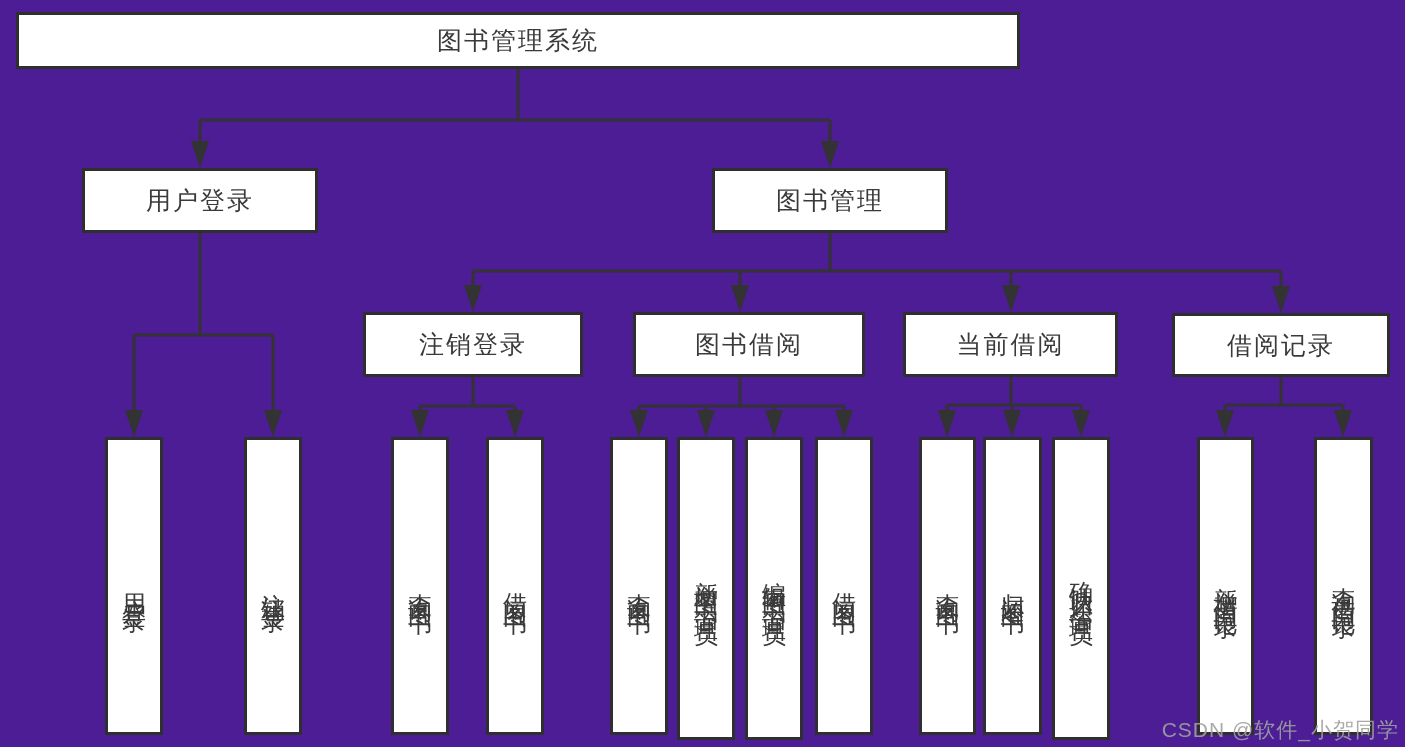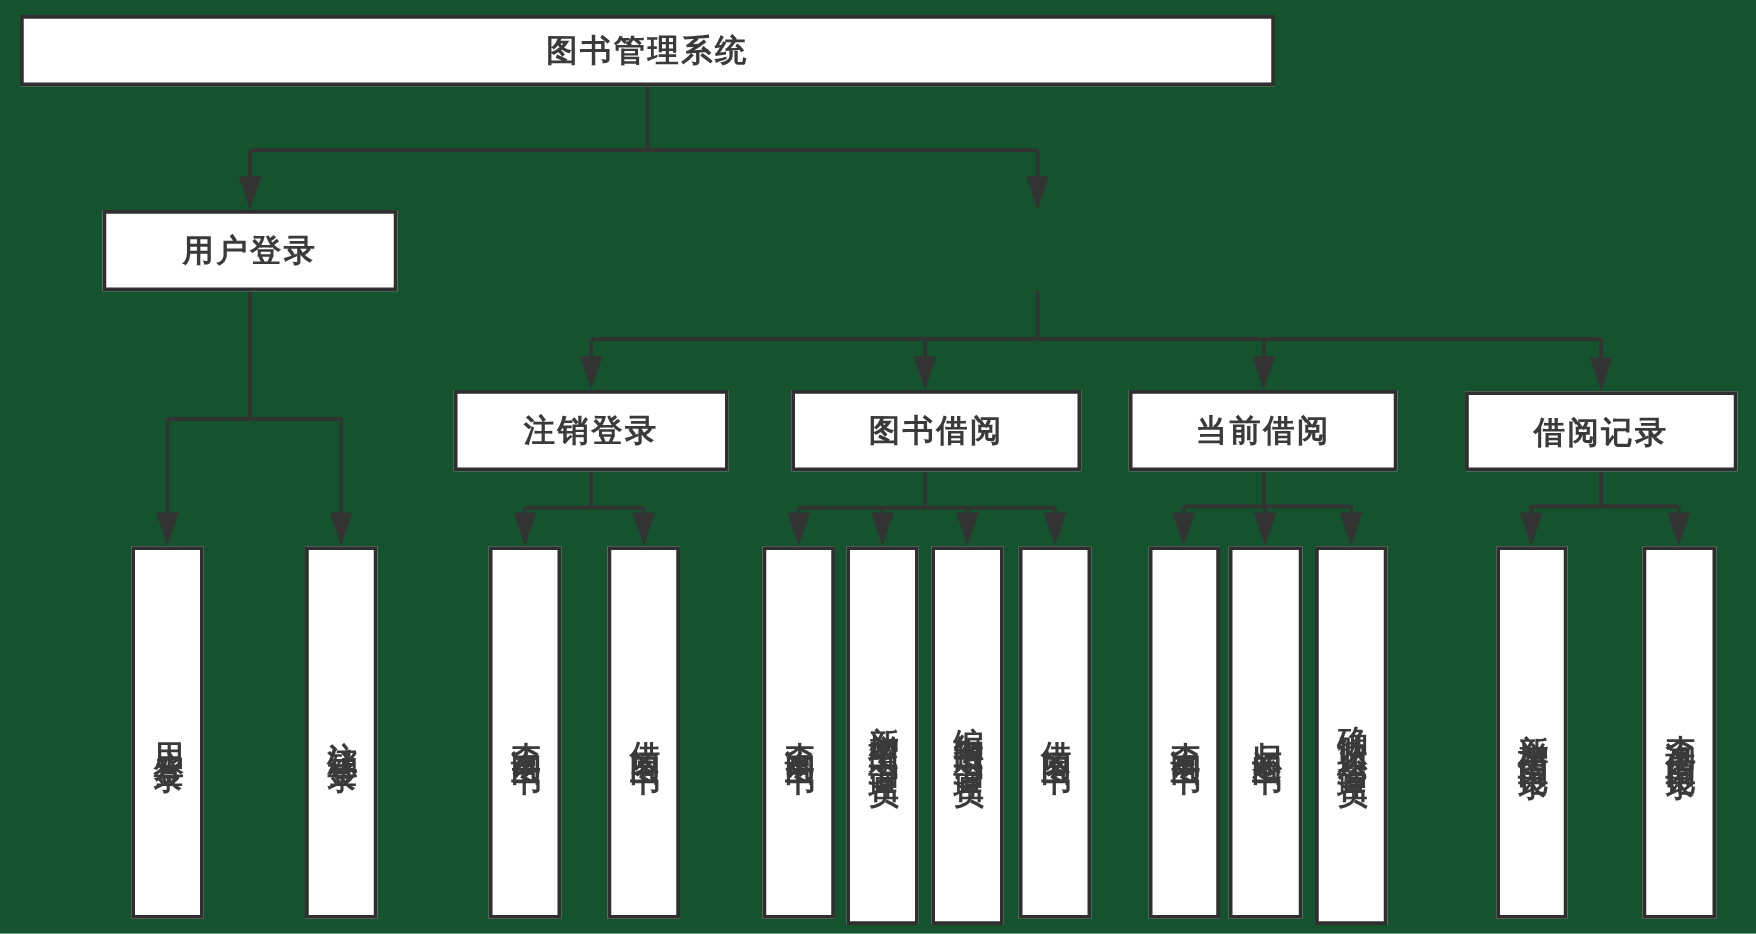--- a/index.html
+++ b/index.html
@@ -1,18 +1,18 @@
 <!DOCTYPE html>
 <html><head>
 <meta charset="utf-8">
 <style>
   html,body{margin:0;padding:0;background:#ffffff;}
   body{font-family:"Liberation Sans","DejaVu Sans",sans-serif;}
   .canvas{
-    position:relative;width:1405px;height:747px;background:#14532d;overflow:hidden;font-weight:bold;
+    position:relative;width:1405px;height:747px;background:#4c1d95;overflow:hidden;
   }
   .wires{position:absolute;left:0;top:0;z-index:0;}
   .box{
     position:absolute;background:#ffffff;border:3px solid #2f2f2f;
     box-sizing:border-box;display:flex;align-items:center;justify-content:center;
     z-index:1;
   }
   .box.h span{
     font-size:25px;color:#3a3a3a;letter-spacing:2px;white-space:nowrap;
   }
@@ -71,20 +71,23 @@
     </g>
   </svg>
 
   <div class="box h" style="left:16px;top:12px;width:1004px;height:57px">
     <span>图书管理系统</span>
   </div>
 
   <div class="box h" style="left:82px;top:168px;width:236px;height:65px">
     <span>用户登录</span>
   </div>
+  <div class="box h" style="left:712px;top:168px;width:236px;height:65px">
+    <span>图书管理</span>
+  </div>
 
   <div class="box h" style="left:363px;top:312px;width:220px;height:65px">
     <span>注销登录</span>
   </div>
   <div class="box h" style="left:633px;top:312px;width:232px;height:65px">
     <span>图书借阅</span>
   </div>
   <div class="box h" style="left:1172px;top:313px;width:218px;height:64px">
     <span>借阅记录</span>
   </div>
@@ -129,14 +132,15 @@
     <span class="vtext">确认归还（管理员）</span>
   </div>
 
   <div class="box" style="left:1197px;top:437px;width:57px;height:298px">
     <span class="vtext">新增借阅记录</span>
   </div>
   <div class="box" style="left:1314px;top:437px;width:59px;height:298px">
     <span class="vtext">查询借阅记录</span>
   </div>
 
+  <div class="watermark">CSDN @软件_小贺同学</div>
 
 </div>
 
 </body></html>

